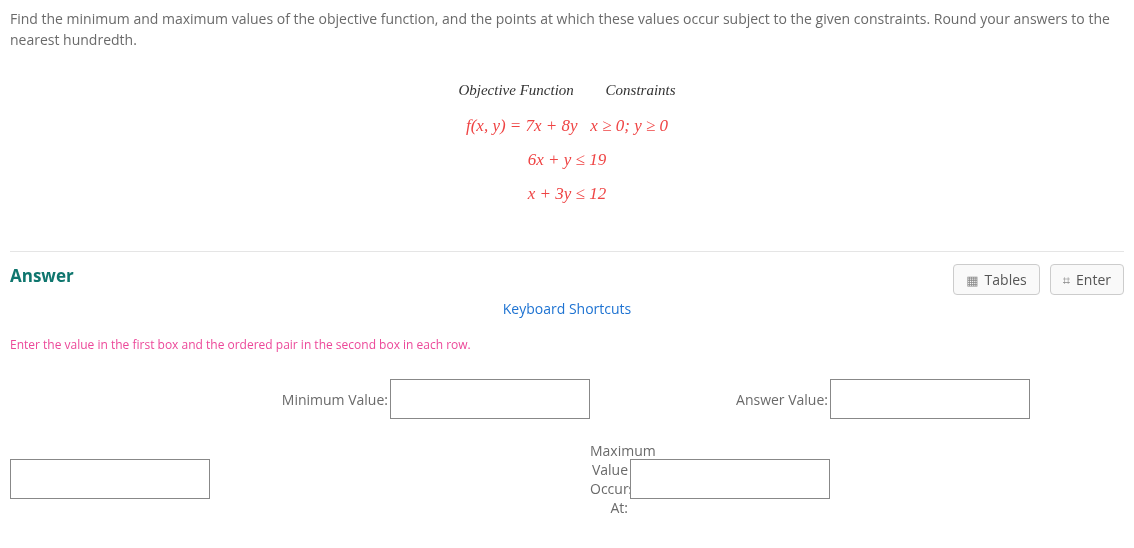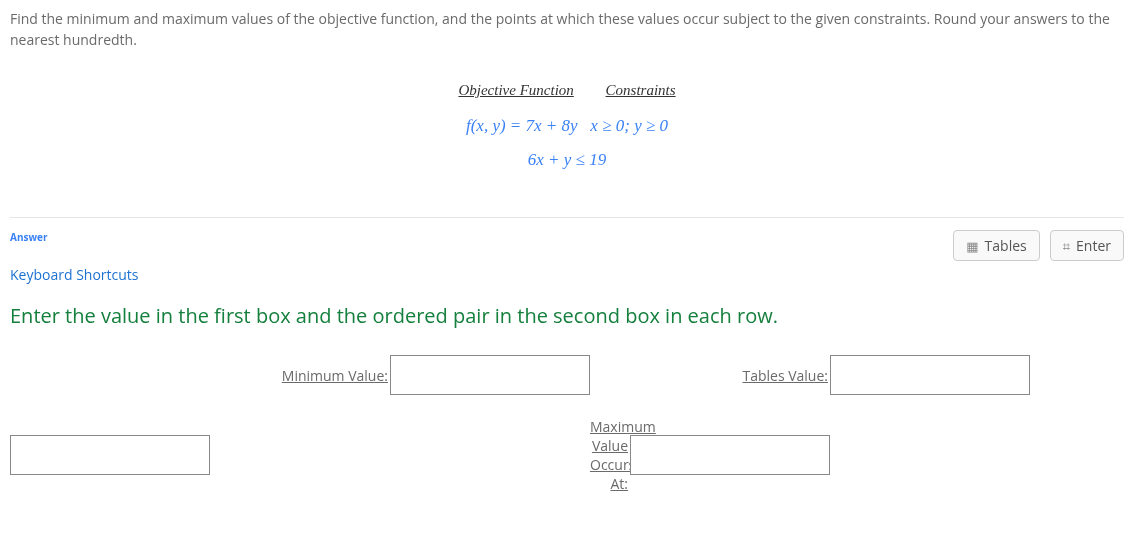--- a/index.html
+++ b/index.html
@@ -23,46 +23,45 @@
     margin: 10px 0 40px 0;
   }
   .math-headers {
     font-family: Georgia, "Times New Roman", serif;
     font-style: italic;
     color: #333;
     font-size: 15px;
     margin-bottom: 10px;
   }
   .math-headers span {
-    text-decoration: underline;
     margin: 8px 14px;
   }
   .math-row {
     font-family: Georgia, "Times New Roman", serif;
     font-style: italic;
-    color: #3b82f6;
+    color: #ef4444;
     font-size: 17px;
     line-height: 2.0;
     white-space: pre;
   }
   hr.sep {
     border: none;
     border-top: 1px solid #e5e5e5;
     margin: 18px 0 12px 0;
   }
   .answer-row {
     display: flex;
     justify-content: space-between;
     align-items: flex-start;
     margin-bottom: 2px;
   }
   .answer-label {
     font-weight: 700;
-    color: #3b82f6;
-    font-size: 10px;
+    color: #0f766e;
+    font-size: 17px;
   }
   .tools {
     display: flex;
     gap: 10px;
     align-items: center;
   }
   .tool-btn {
     display: inline-flex;
     align-items: center;
     gap: 6px;
@@ -74,46 +73,45 @@
     padding: 5px 12px;
     cursor: pointer;
     font-family: inherit;
   }
   .tool-btn .ic {
     font-size: 13px;
     color: #888;
     font-style: normal;
   }
   .shortcuts {
-    text-align: left;
+    text-align: center;
     margin: 4px 0 18px 0;
   }
   .shortcuts a {
     color: #1e73d2;
     text-decoration: none;
     font-size: 14px;
     cursor: pointer;
   }
   .instr {
-    color: #15803d;
-    font-size: 20px;
+    color: #ec4899;
+    font-size: 12px;
     margin-bottom: 26px;
   }
   .form-grid {
     display: grid;
     grid-template-columns: 380px 200px 40px 200px 200px;
     row-gap: 22px;
     align-items: center;
   }
   .form-label {
     text-align: right;
     color: #6a6a6a;
     font-size: 14px;
     padding-right: 2px;
-    text-decoration: underline;
   }
   .form-input {
     width: 200px;
     height: 40px;
     border: 1px solid #888;
     background: #fff;
     font-size: 15px;
     padding: 4px 6px;
     font-family: inherit;
   }
@@ -124,20 +122,21 @@
 
 <div class="question-text">Find the minimum and maximum values of the objective function, and the points at which these values occur subject to the given constraints. Round your answers to the nearest hundredth.</div>
 
 <div class="math-block">
   <div class="math-headers">
     <span>Objective Function</span>
     <span>Constraints</span>
   </div>
   <div class="math-row">f(x, y) = 7x + 8y   x ≥ 0; y ≥ 0</div>
   <div class="math-row">6x + y ≤ 19</div>
+  <div class="math-row">x + 3y ≤ 12</div>
 </div>
 
 <hr class="sep">
 
 <div class="answer-row">
   <div class="answer-label">Answer</div>
   <div class="tools">
     <button class="tool-btn">
       <span class="ic">▦</span>
       <span>Tables</span>
@@ -152,20 +151,20 @@
 <div class="shortcuts">
   <a>Keyboard Shortcuts</a>
 </div>
 
 <div class="instr">Enter the value in the first box and the ordered pair in the second box in each row.</div>
 
 <div class="form-grid">
   <div class="form-label">Minimum Value:</div>
   <input class="form-input" type="text" value="" style="">
   <div class="spacer"></div>
-  <div class="form-label">Tables Value:</div>
+  <div class="form-label">Answer Value:</div>
   <input class="form-input" type="text" value="" style="">
 
   <input class="form-input" type="text" value="" style="">
   <div class="spacer"></div>
   <div class="form-label">Maximum Value Occurs At:</div>
   <input class="form-input" type="text" value="" style="">
 </div>
 
 </body></html>

